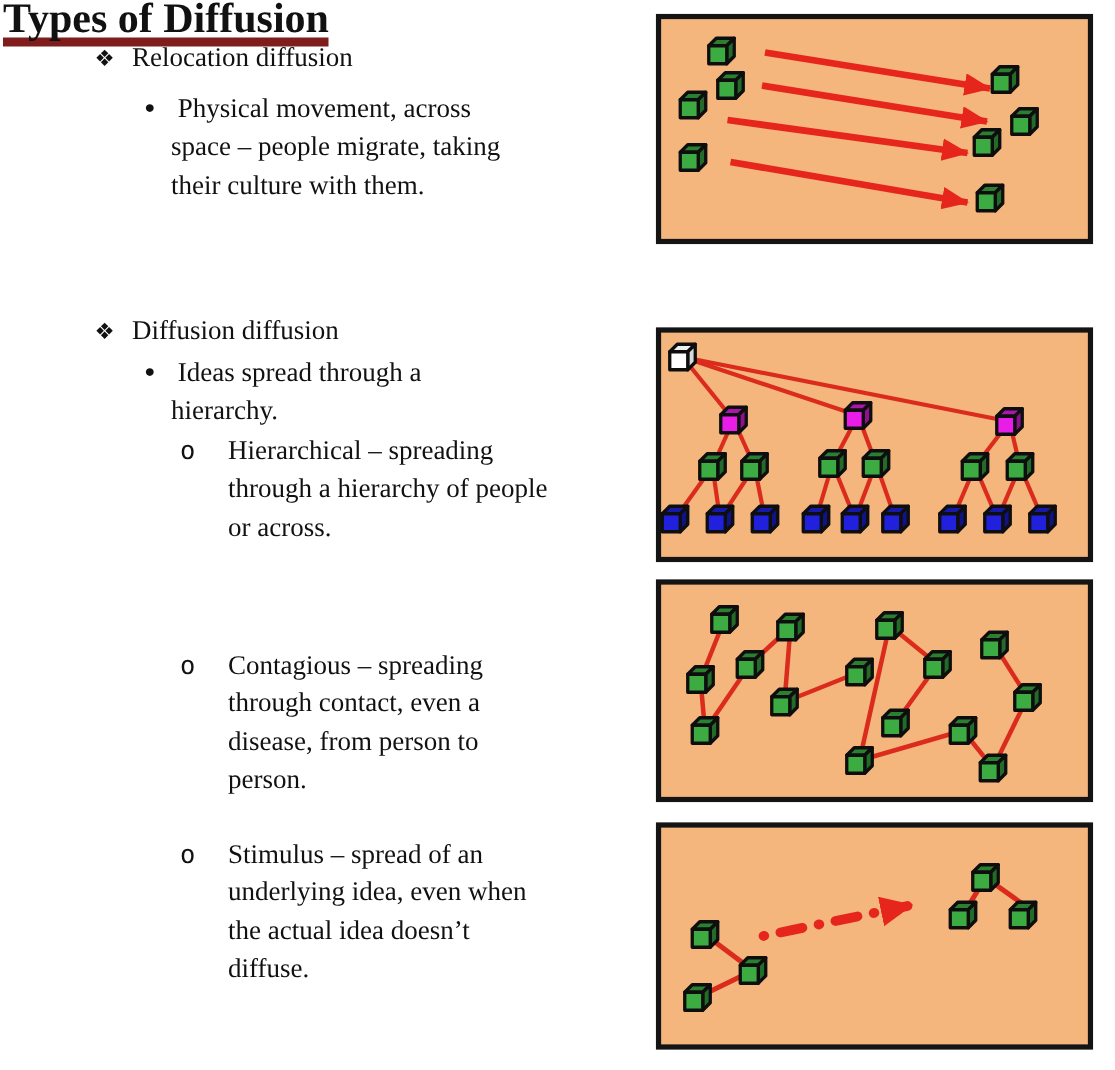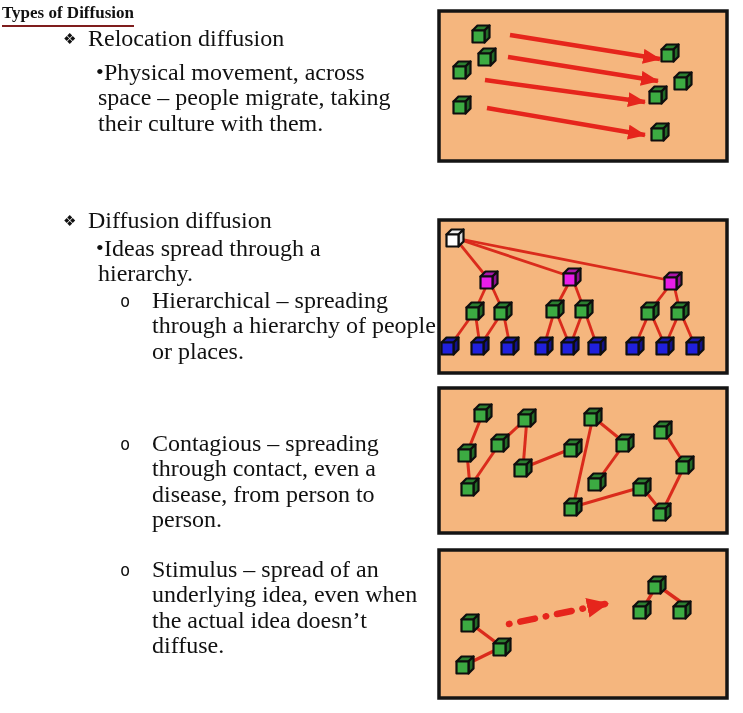--- a/index.html
+++ b/index.html
@@ -2,33 +2,33 @@
 <html><head>
 <meta charset="utf-8">
 <style>
   html,body{margin:0;padding:0;}
   body{
     width:743px;height:713px;position:relative;background:#ffffff;
     font-family:"Liberation Serif", serif;color:#111;overflow:hidden;
   }
   .page-title{
     position:absolute;left:2px;top:1px;
-    font-size:17px;font-weight:bold;line-height:24px;
-    border-bottom:2px solid #7f1d1d;padding-bottom:0px;
+    font-size:28px;font-weight:bold;line-height:24px;
+    border-bottom:6px solid #7f1d1d;padding-bottom:0px;
   }
   .item{position:absolute;left:0;top:0;width:440px;}
   .item .bullet{position:absolute;}
   .item .text{
     position:absolute;white-space:pre-wrap;
-    font-size:24px;line-height:25.3px;width:310px;
+    font-size:18px;line-height:25.3px;width:310px;
   }
   .l1 .bullet{left:63px;top:4px;font-family:"DejaVu Sans",sans-serif;font-size:15px;}
   .l1 .text{left:88px;}
   .l2 .bullet{left:96px;top:-1px;font-size:22px;}
-  .l2 .text{left:98px;}
+  .l2 .text{left:114px;}
   .l3 .bullet{left:120px;top:3px;font-family:"DejaVu Sans Mono",monospace;font-size:17px;}
   .l3 .text{left:152px;}
   .diagram{position:absolute;}
   .diagram svg{display:block;}
 </style>
 </head>
 <body>
 
 <div>
   <div class="page-title">Types of Diffusion</div>
@@ -49,21 +49,21 @@
       </div>
       <div class="item l2" style="top: 236px;">
         <span class="bullet">•</span>
         <span class="text"> Ideas spread through a
 hierarchy.</span>
       </div>
       <div class="item l3" style="top: 288px;">
         <span class="bullet">o</span>
         <span class="text">Hierarchical – spreading
 through a hierarchy of people
-or places.</span>
+or across.</span>
       </div>
       <div class="item l3" style="top: 431px;">
         <span class="bullet">o</span>
         <span class="text">Contagious – spreading
 through contact, even a
 disease, from person to
 person.</span>
       </div>
       <div class="item l3" style="top: 557px;">
         <span class="bullet">o</span>

